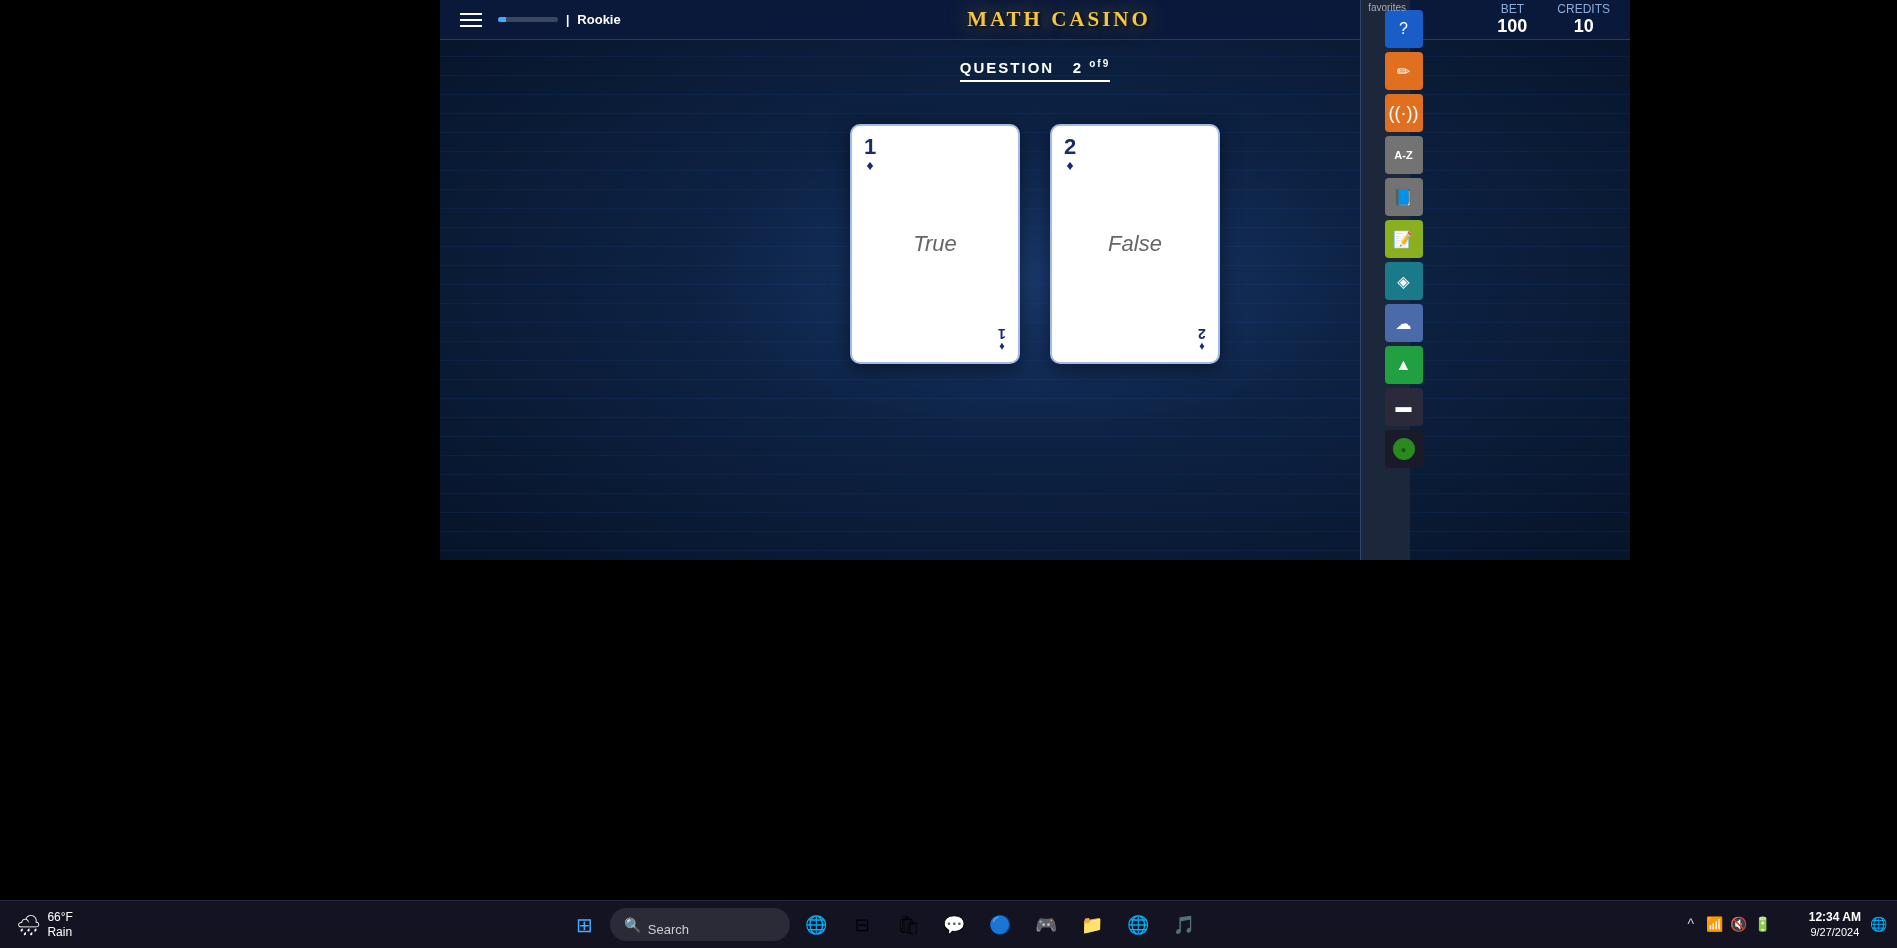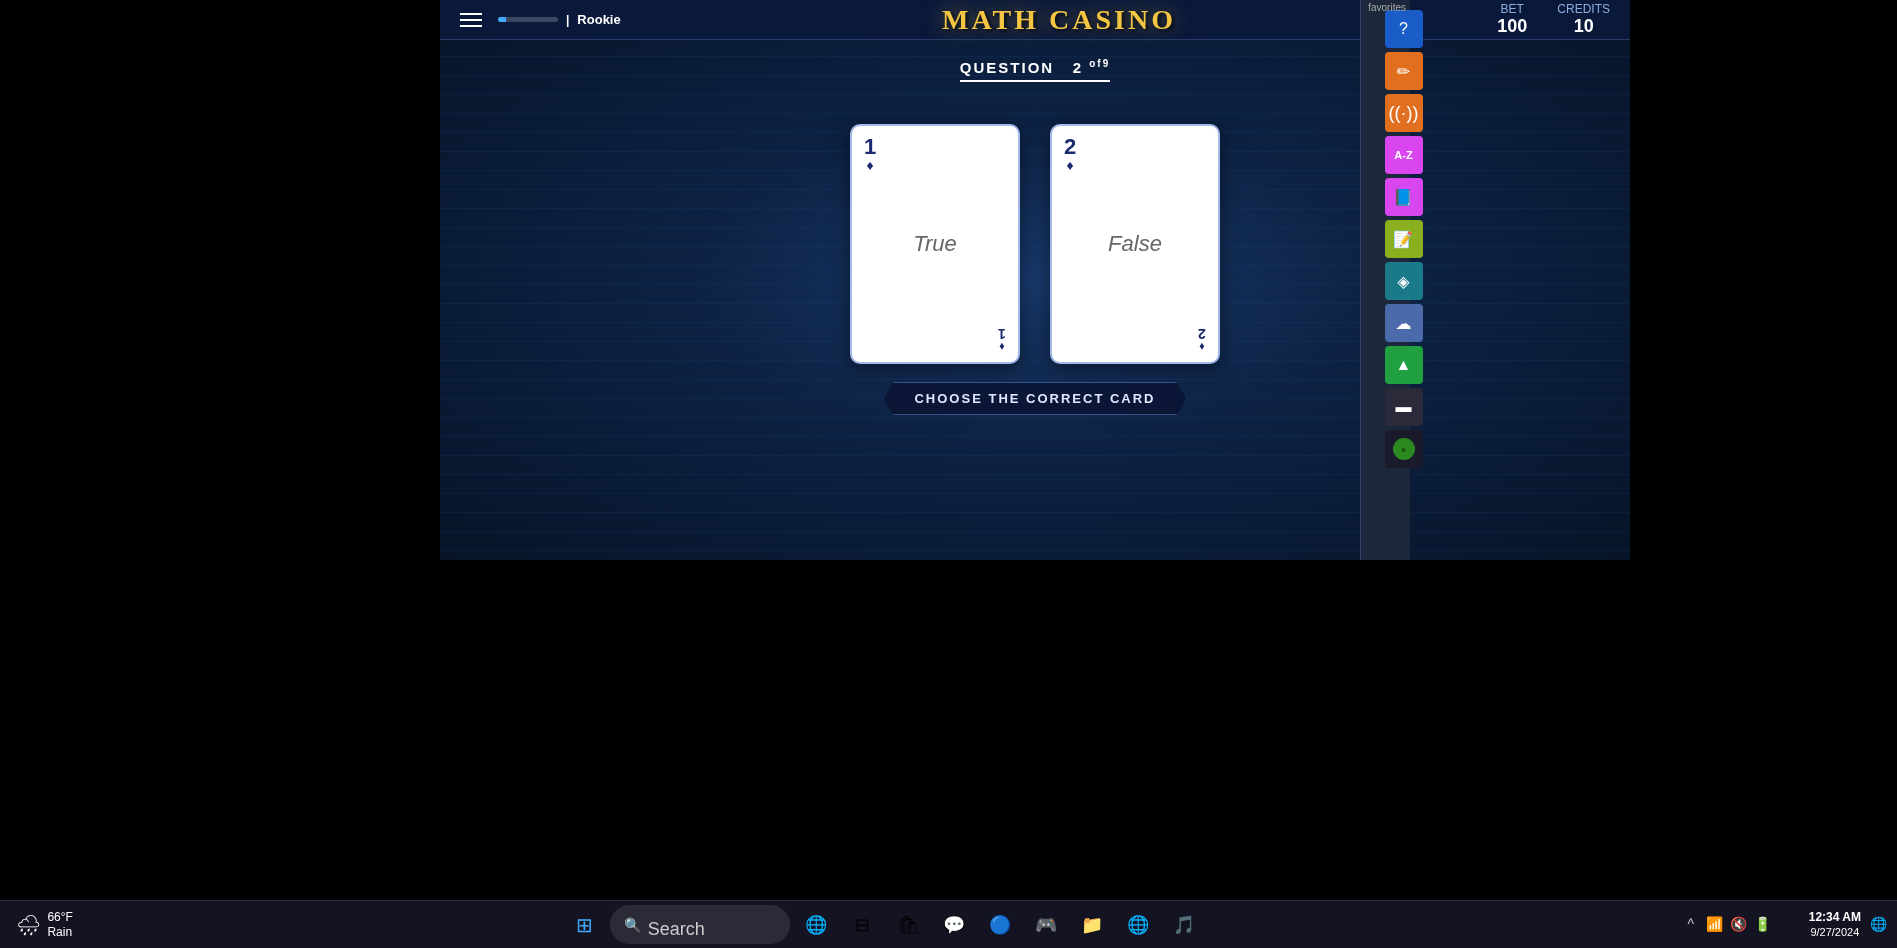--- a/index.html
+++ b/index.html
@@ -81,21 +81,21 @@
       color: #fff;
       font-size: 13px;
       font-weight: bold;
       display: flex;
       align-items: center;
       gap: 8px;
     }
 
     .title-logo {
       font-family: serif;
-      font-size: 28px;
+      font-size: 21px;
       font-weight: 900;
       color: #f4c542;
       text-shadow: 2px 2px 4px rgba(0,0,0,0.8), 0 0 20px rgba(244,197,66,0.5);
       letter-spacing: 3px;
       text-transform: uppercase;
     }
 
     .top-bar-right {
       display: flex;
       gap: 30px;
@@ -264,21 +264,21 @@
       align-items: center;
       justify-content: center;
       border-radius: 4px;
       cursor: pointer;
       color: #fff;
       font-size: 16px;
     }
 
     .sidebar-item.blue { background: #1a5cc8; }
     .sidebar-item.orange { background: #e07020; }
-    .sidebar-item.dark-blue { background: #d946ef; text-align: center; }
+    .sidebar-item.dark-blue { background: #737373; text-align: center; }
     .sidebar-item.yellow-green { background: #8ab020; }
     .sidebar-item.teal { background: #1a7a8a; }
     .sidebar-item.cloud { background: #4a6aaa; }
     .sidebar-item.green-tri { background: #20a040; }
     .sidebar-item.dark-card { background: #2a2a3a; }
     .sidebar-item.circle-green { background: #1a1a2a; }
 
     .favorites-label {
       font-size: 10px;
       color: #aaa;
@@ -489,23 +489,20 @@
         </div>
         <span class="card-label">False</span>
         <div class="card-corner-bottom">
           <span class="diamond card-diamond-small">♦</span>
           <span>2</span>
         </div>
       </div>
 
     </div>
 
-    <div class="choose-banner">
-      <div class="choose-banner-inner">CHOOSE THE CORRECT CARD</div>
-    </div>
 
   </div>
 
   <div class="right-sidebar">
     <div class="favorites-label">favorites</div>
 
     <div class="sidebar-item blue">
       <span>?</span>
     </div>
     <div class="sidebar-item orange">
@@ -553,21 +550,21 @@
   </div>
 
   <div class="taskbar-center">
 
     <div class="taskbar-btn">
       <span style="color:#4af;font-size:20px;">⊞</span>
     </div>
 
     <div class="search-bar">
       <span style="color:#aaa;font-size:14px;">🔍</span>
-      <span style="color:#ccc;font-size:18px;margin-top:10px;">Search</span>
+      <span style="color:#ccc;font-size:13px;margin-top:10px;">Search</span>
     </div>
 
     <div class="taskbar-btn">
       <span>🌐</span>
     </div>
     <div class="taskbar-btn">
       <span>⊟</span>
     </div>
     <div class="taskbar-btn">
       <span>🛍</span>

